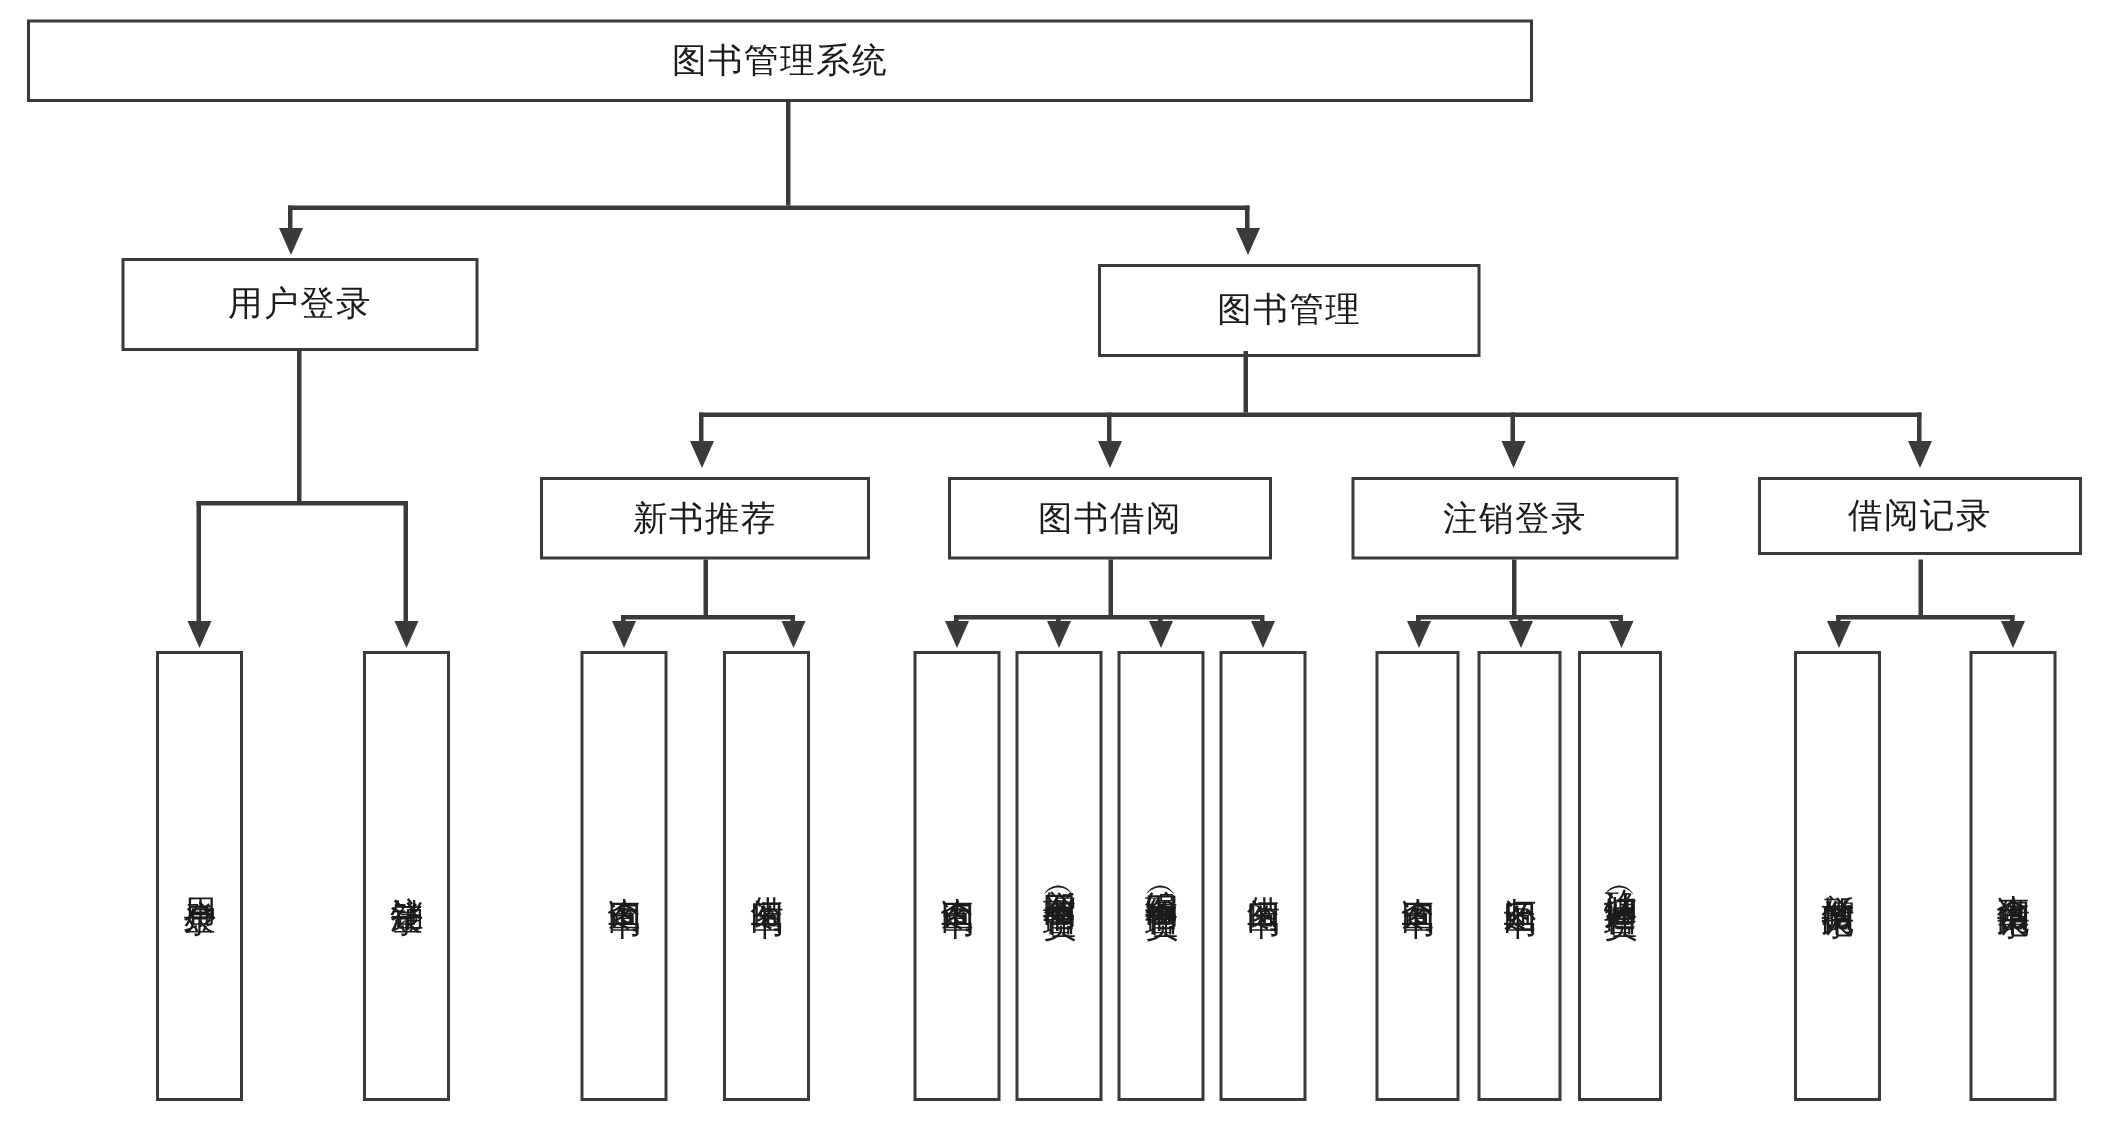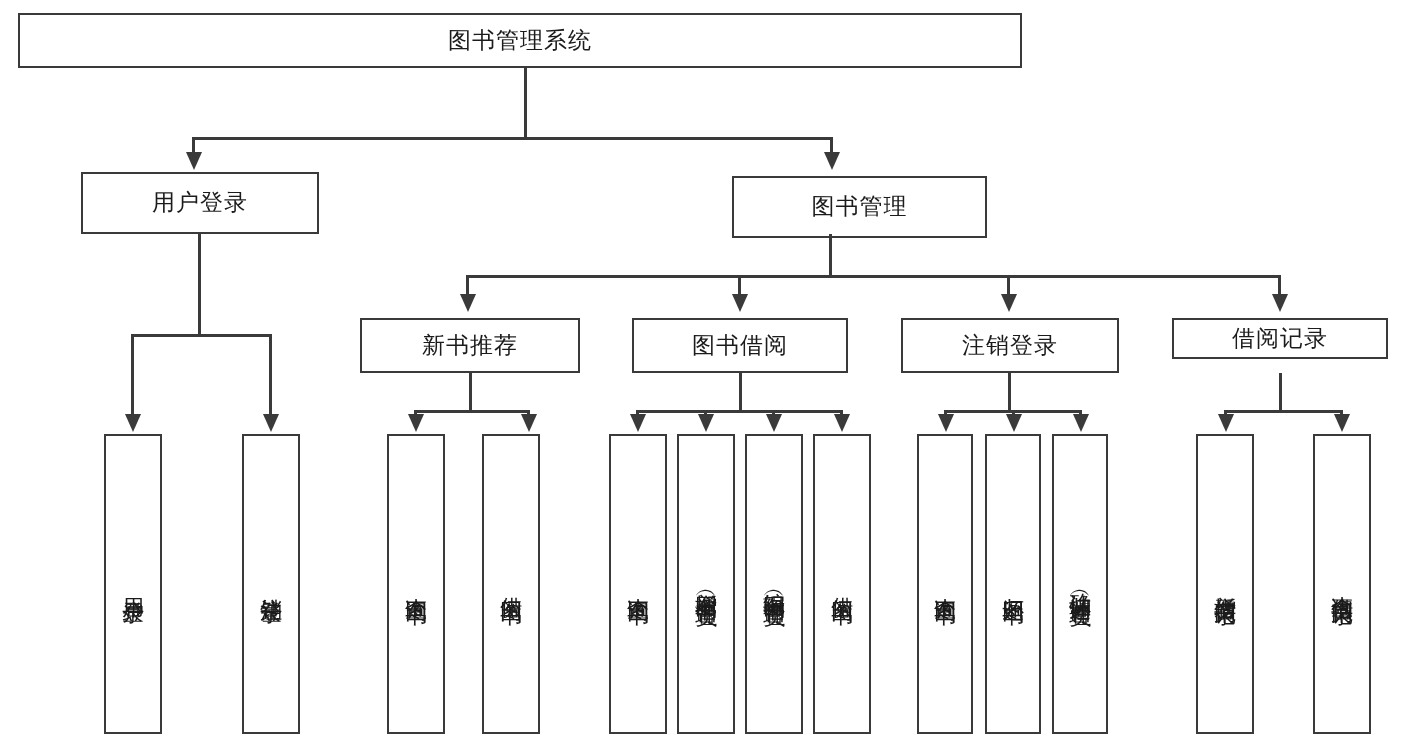--- a/index.html
+++ b/index.html
@@ -130,21 +130,21 @@
 
   <div class="node h" style="left:360px; top:318px; width:220px; height:55px;">
     <span>新书推荐</span>
   </div>
   <div class="node h" style="left:632px; top:318px; width:216px; height:55px;">
     <span>图书借阅</span>
   </div>
   <div class="node h" style="left:901px; top:318px; width:218px; height:55px;">
     <span>注销登录</span>
   </div>
-  <div class="node h" style="left:1172px; top:318px; width:216px; height:41px;">
+  <div class="node h" style="left:1172px; top:318px; width:216px; height:52px;">
     <span>借阅记录</span>
   </div>
 
   <div class="linev" style="left:469px; top:373px; height:37px;"></div>
   <div class="lineh" style="left:414px; top:410px; width:116px;"></div>
   <div class="linev" style="left:414px; top:410px; height:8px;"></div>
   <div class="arrow" style="left:408px; top:414px;"></div>
   <div class="linev" style="left:527px; top:410px; height:8px;"></div>
   <div class="arrow" style="left:521px; top:414px;"></div>
 

